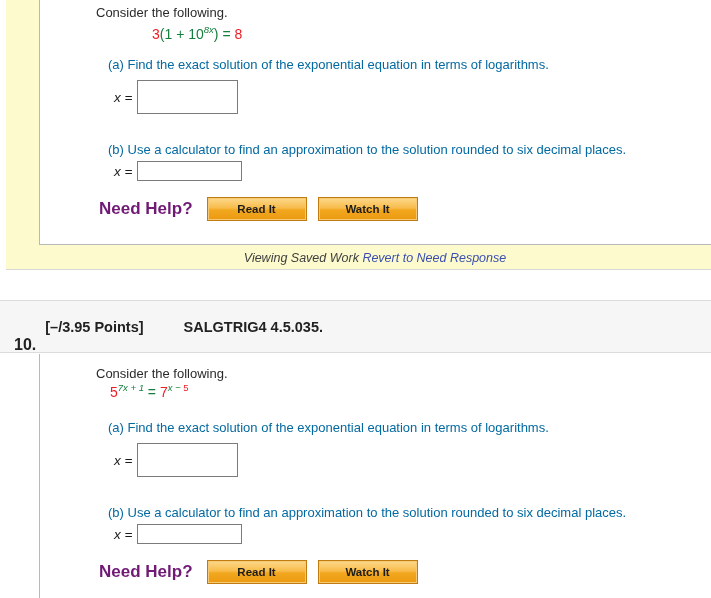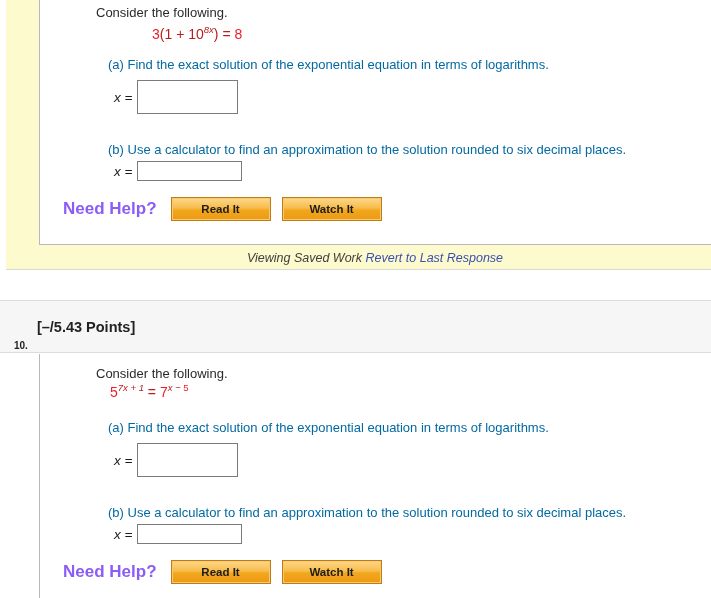--- a/index.html
+++ b/index.html
@@ -72,21 +72,21 @@
     background: #f6f6f6;
     border-top: 1px solid #dcdcdc;
     border-bottom: 1px solid #dcdcdc;
     box-sizing: border-box;
     display: flex;
     align-items: center;
     padding-left: 14px;
   }
   .q-number {
     font-weight: bold;
-    font-size: 10px;
+    font-size: 16px;
     color: #222;
     margin-right: 9px;
     white-space: nowrap;
     margin-top: 37px;
   }
   .q-points {
     font-weight: bold;
     font-size: 14.5px;
     color: #222;
     margin-right: 18px;
@@ -128,21 +128,21 @@
     font-size: 13px;
     color: #2a2a2a;
     margin-left: 40px;
   }
   .equation {
     font-size: 14px;
     color: #111111;
     white-space: nowrap;
   }
   .eq-red { color: #ee1c25; }
-  .eq-blk { color: #b91c1c; }
+  .eq-blk { color: #15803d; }
   sup {
     font-size: 0.68em;
     vertical-align: super;
     line-height: 0;
   }
   .italic-var { font-style: italic; }
 
   .part-line {
     font-size: 13px;
     color: #0369a1;
@@ -167,25 +167,26 @@
   }
   .ansbox-big { width: 101px; height: 34px; }
   .ansbox-small { width: 105px; height: 20px; }
 
   
   .need-help-row {
     display: flex;
     align-items: center;
   }
   .need-help-label {
-    color: #8b5cf6;
+    color: #701a75;
     font-weight: bold;
     font-size: 17px;
     margin-right: 14px;
     white-space: nowrap;
+    margin-left: 36px;
   }
   .help-btn {
     width: 100px;
     height: 24px;
     border: 1px solid #c07c10;
     background: linear-gradient(to bottom, #fcd98c 0%, #f8bc4b 45%, #f2a71e 55%, #eb9a12 100%);
     color: #1d1d1d;
     font-weight: bold;
     font-size: 11.5px;
     line-height: 17px;
@@ -229,27 +230,28 @@
 
     <div class="need-help-row" style="position:absolute;left:23px;top:197px;">
       <span class="need-help-label">Need Help?</span>
       <button class="help-btn">Read It</button>
       <button class="help-btn">Watch It</button>
     </div>
 
   </div>
 
   <div class="saved-work-bar">
-    <span class="sw-label">Viewing Saved Work</span><span>&nbsp;</span><span class="sw-link">Revert to Last Response</span>
+    <span class="sw-label">Viewing Saved Work</span><span>&nbsp;</span><span class="sw-link">Revert to Need Response</span>
   </div>
 </div>
 
 <div class="q10-header">
   <span class="q-number">10.</span>
-  <span class="q-points">[–/5.43 Points]</span>
+  <span class="q-points">[–/3.95 Points]</span>
+  <span class="q-code">SALGTRIG4 4.5.035.</span>
 </div>
 
 <div class="q10-body">
 
   <div class="consider" style="position:absolute;left:16px;top:12px;">Consider the following.</div>
 
   <div class="equation" style="position:absolute;left:70px;top:30px;">
     <span class="eq-red">5</span><sup class="eq-blk italic-var">7x + 1</sup><span class="eq-blk"> = </span><span class="eq-red">7</span><sup class="eq-blk italic-var">x − </sup><sup class="eq-red">5</sup>
   </div>
 

